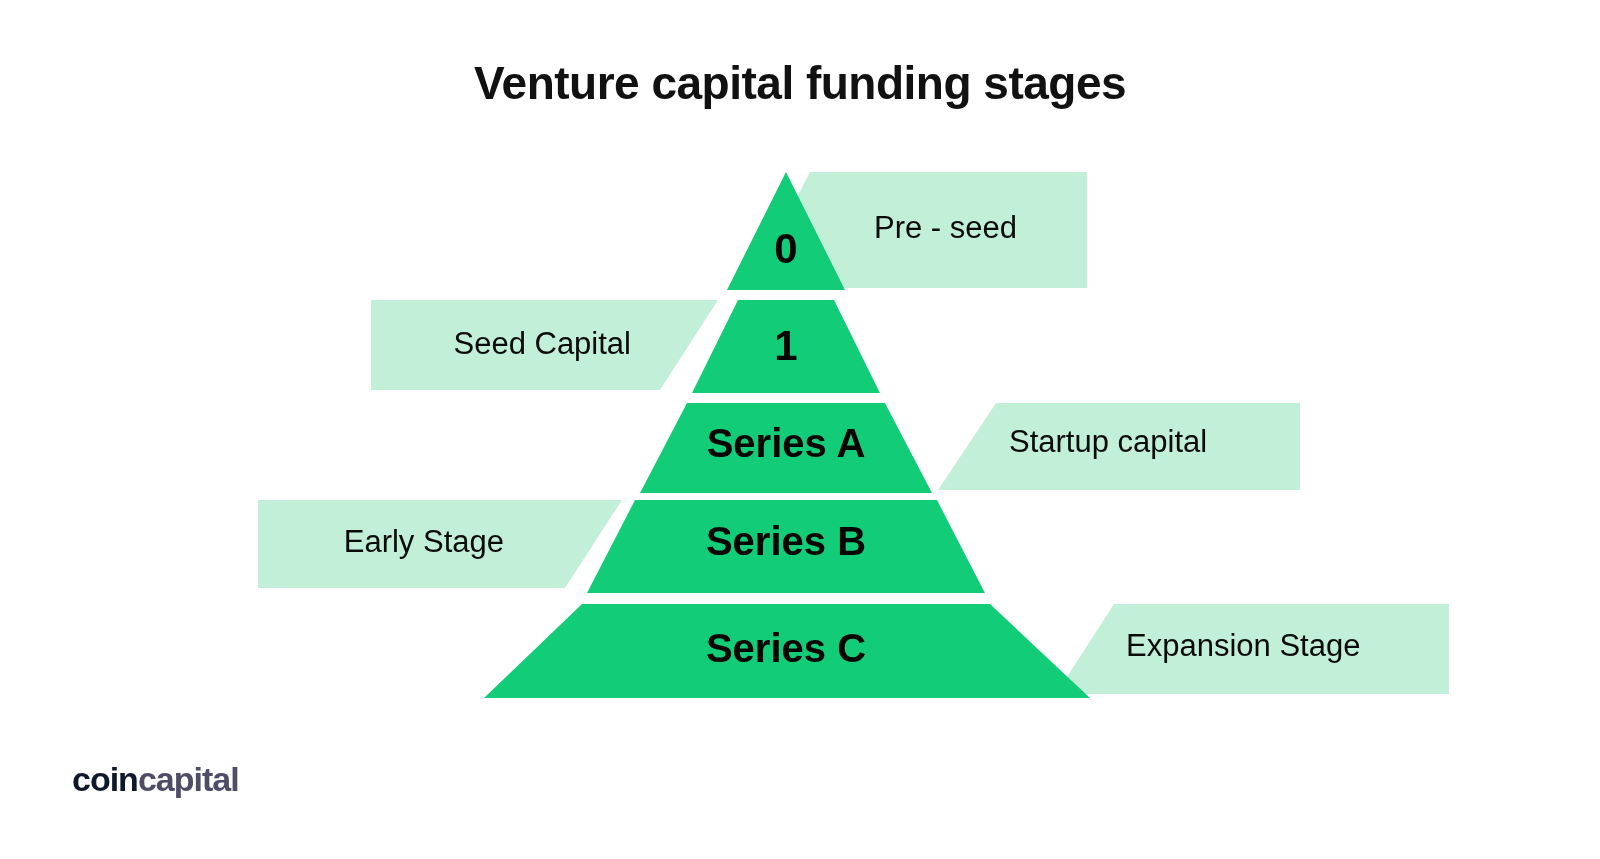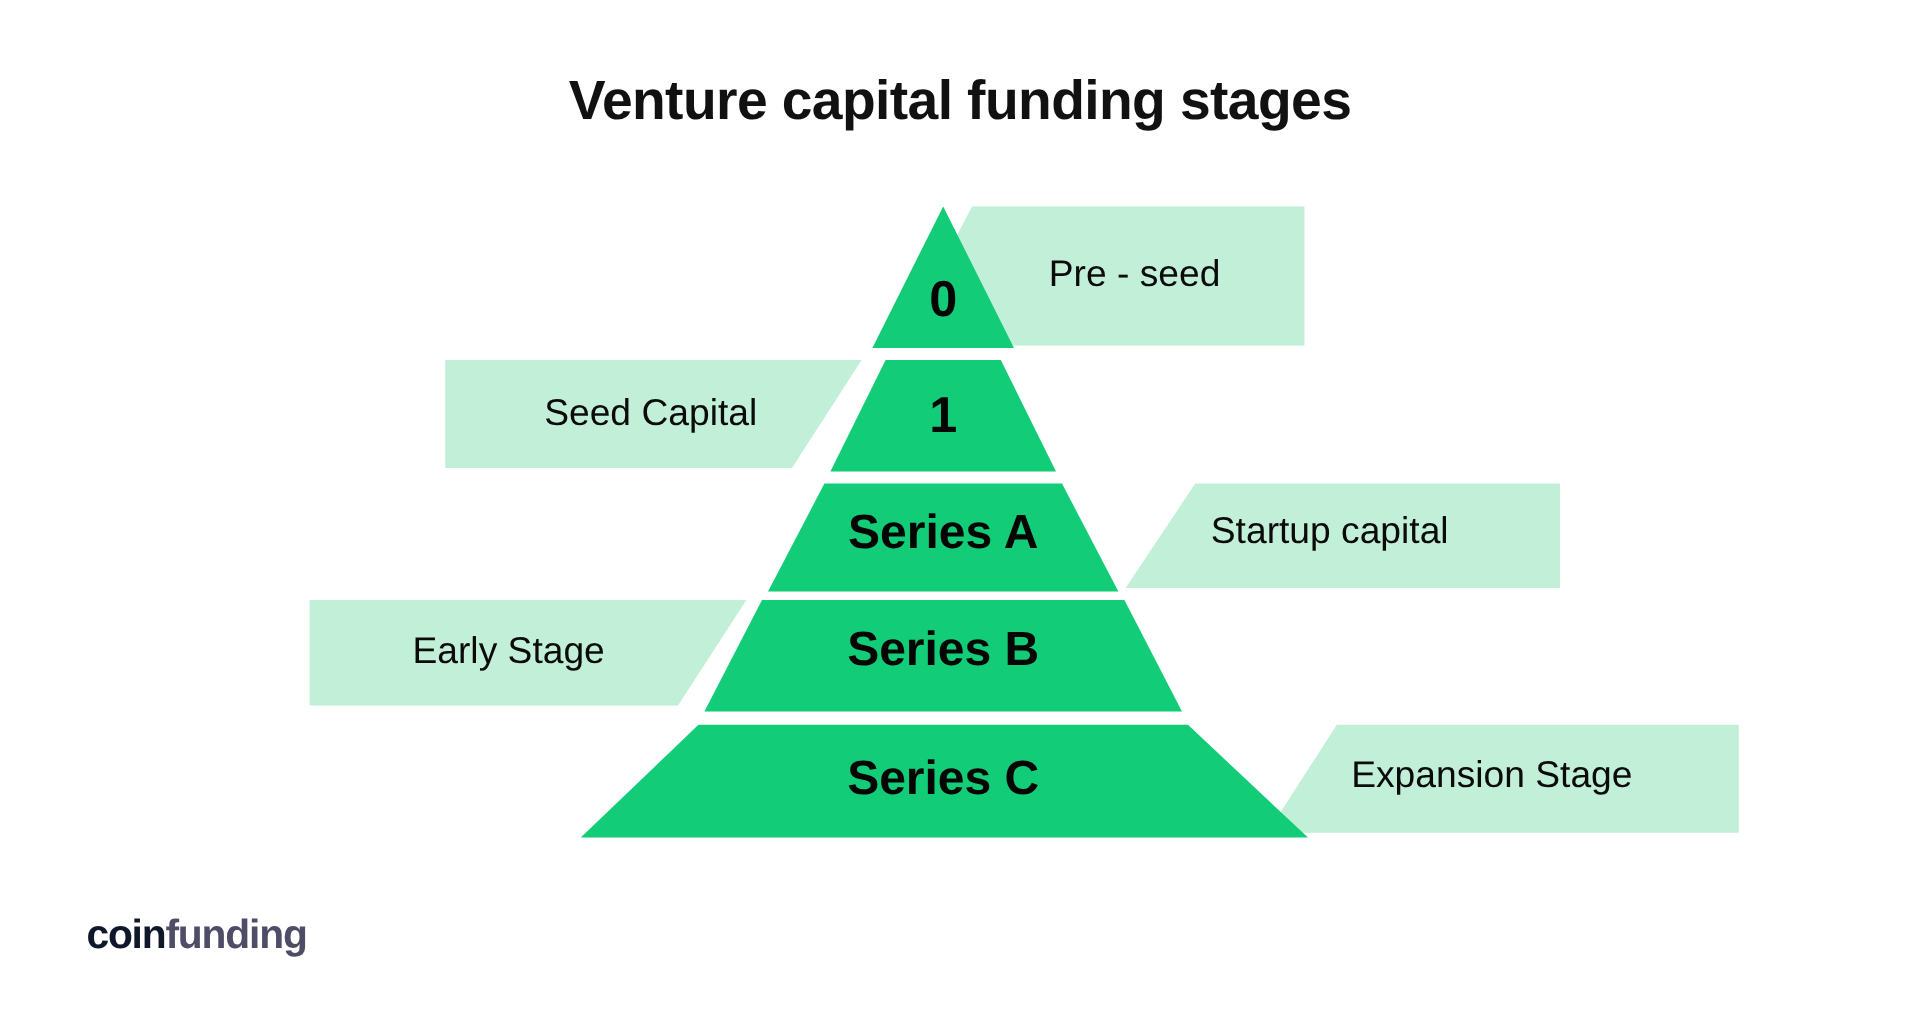--- a/index.html
+++ b/index.html
@@ -141,16 +141,16 @@
     </g>
 
     <g>
       <polygon points="582,604 990,604 1090,698 484,698" fill="#13cc77"></polygon>
       <text class="tier-text name" x="786" y="651">Series C</text>
     </g>
 
   </svg>
 
   <div class="logo">
-    <span class="logo-coin">coin</span><span class="logo-boosts">funding</span>
+    <span class="logo-coin">coin</span><span class="logo-boosts">capital</span>
   </div>
 
 </div>
 
 </body></html>

